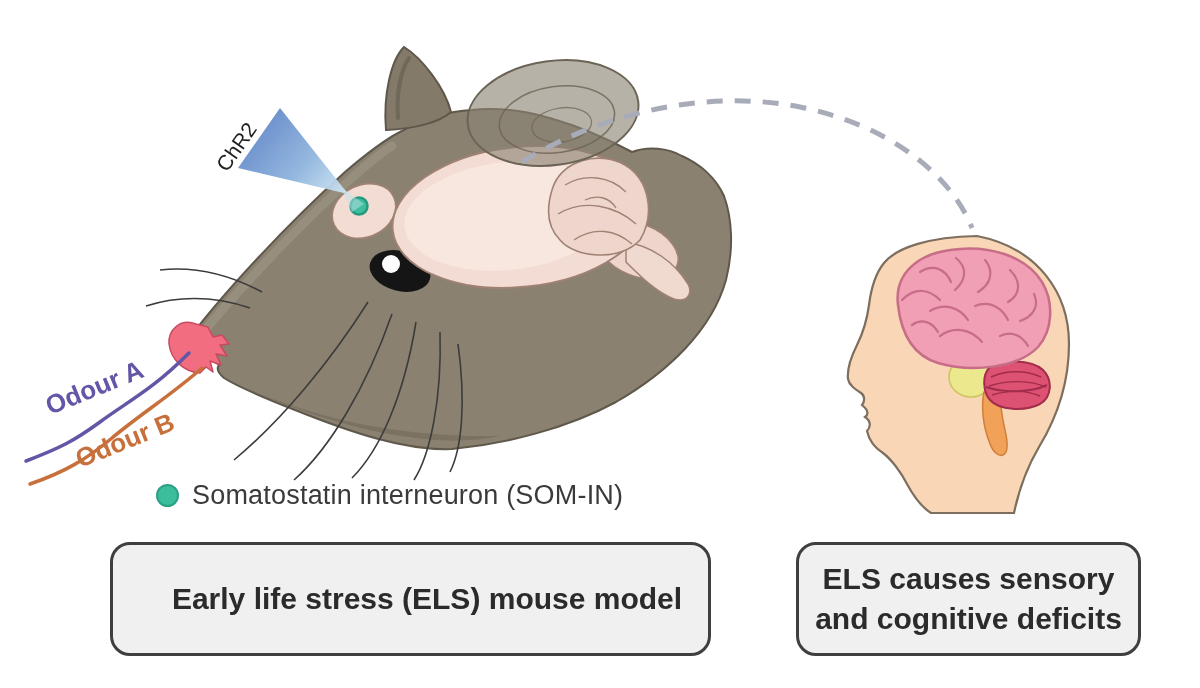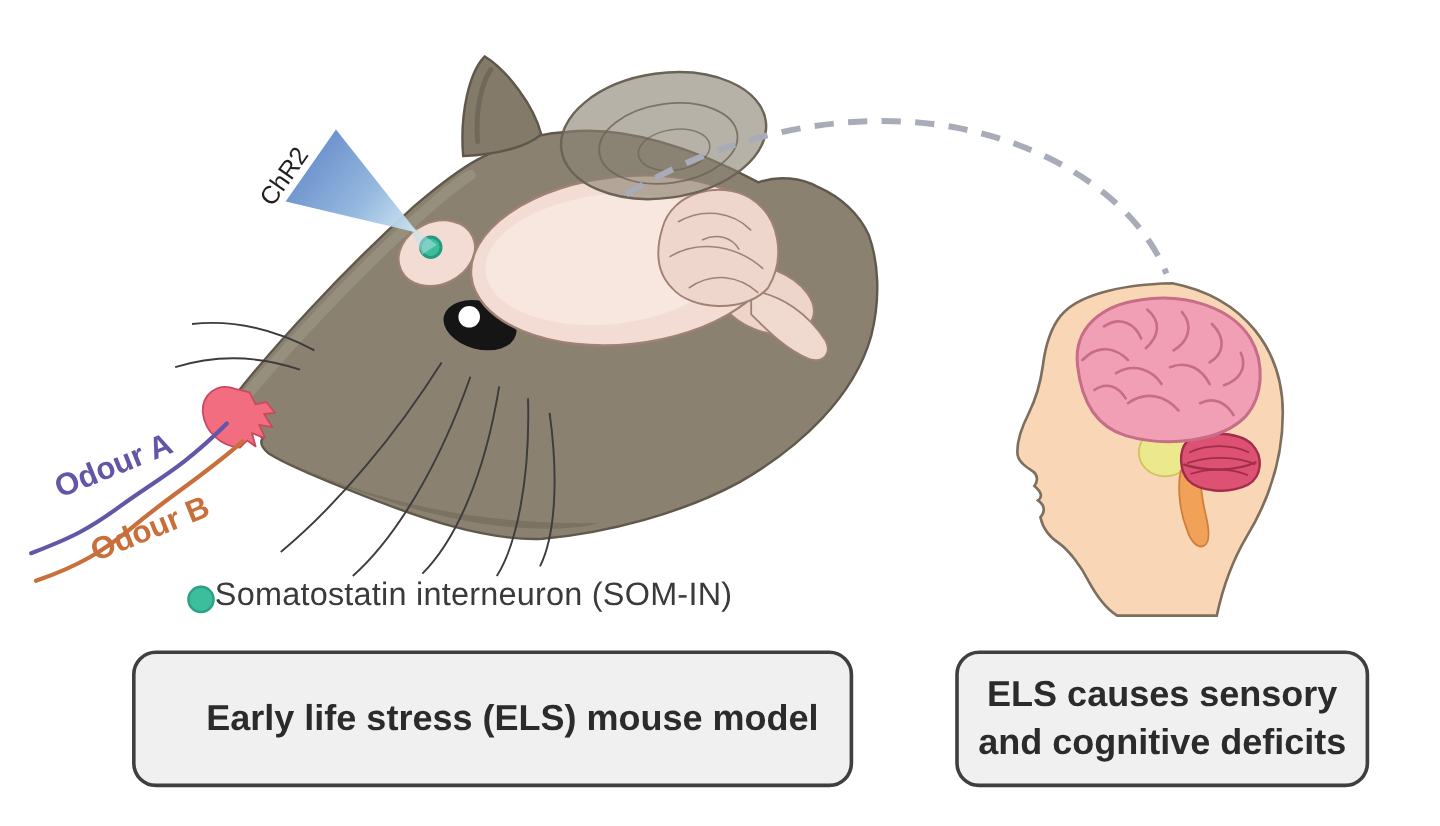--- a/index.html
+++ b/index.html
@@ -1,21 +1,21 @@
 <!DOCTYPE html>
 <html><head>
 <meta charset="utf-8">
 <style>
   html,body{margin:0;padding:0;background:#fff;}
   body{font-family:"Liberation Sans",sans-serif;}
   #stage{position:relative;width:1200px;height:688px;background:#ffffff;overflow:hidden;}
   #art{position:absolute;left:0;top:0;}
   svg text{font-family:"Liberation Sans",sans-serif;}
 
-  .legend{position:absolute;left:156px;top:480px;display:flex;align-items:flex-end;}
+  .legend{position:absolute;left:156px;top:480px;display:flex;align-items:center;gap:13px;}
   .legend-dot{width:23px;height:23px;border-radius:50%;background:#3cbd9c;border:2px solid #2aa183;box-sizing:border-box;}
   .legend-label{font-size:27px;color:#3a3a3a;letter-spacing:0.2px;}
 
   .caption-box{position:absolute;top:542px;height:114px;background:#f0f0f1;border:3px solid #3f3f3f;
     border-radius:20px;box-sizing:border-box;display:flex;flex-direction:column;justify-content:center;
     align-items:center;text-align:center;}
   .caption-box .cap-line{font-size:30px;font-weight:bold;color:#2b2b2b;line-height:1.32;}
   #caption-mouse{left:110px;width:601px;padding-left:33px;}
   #caption-human{left:796px;width:345px;}
 </style>

